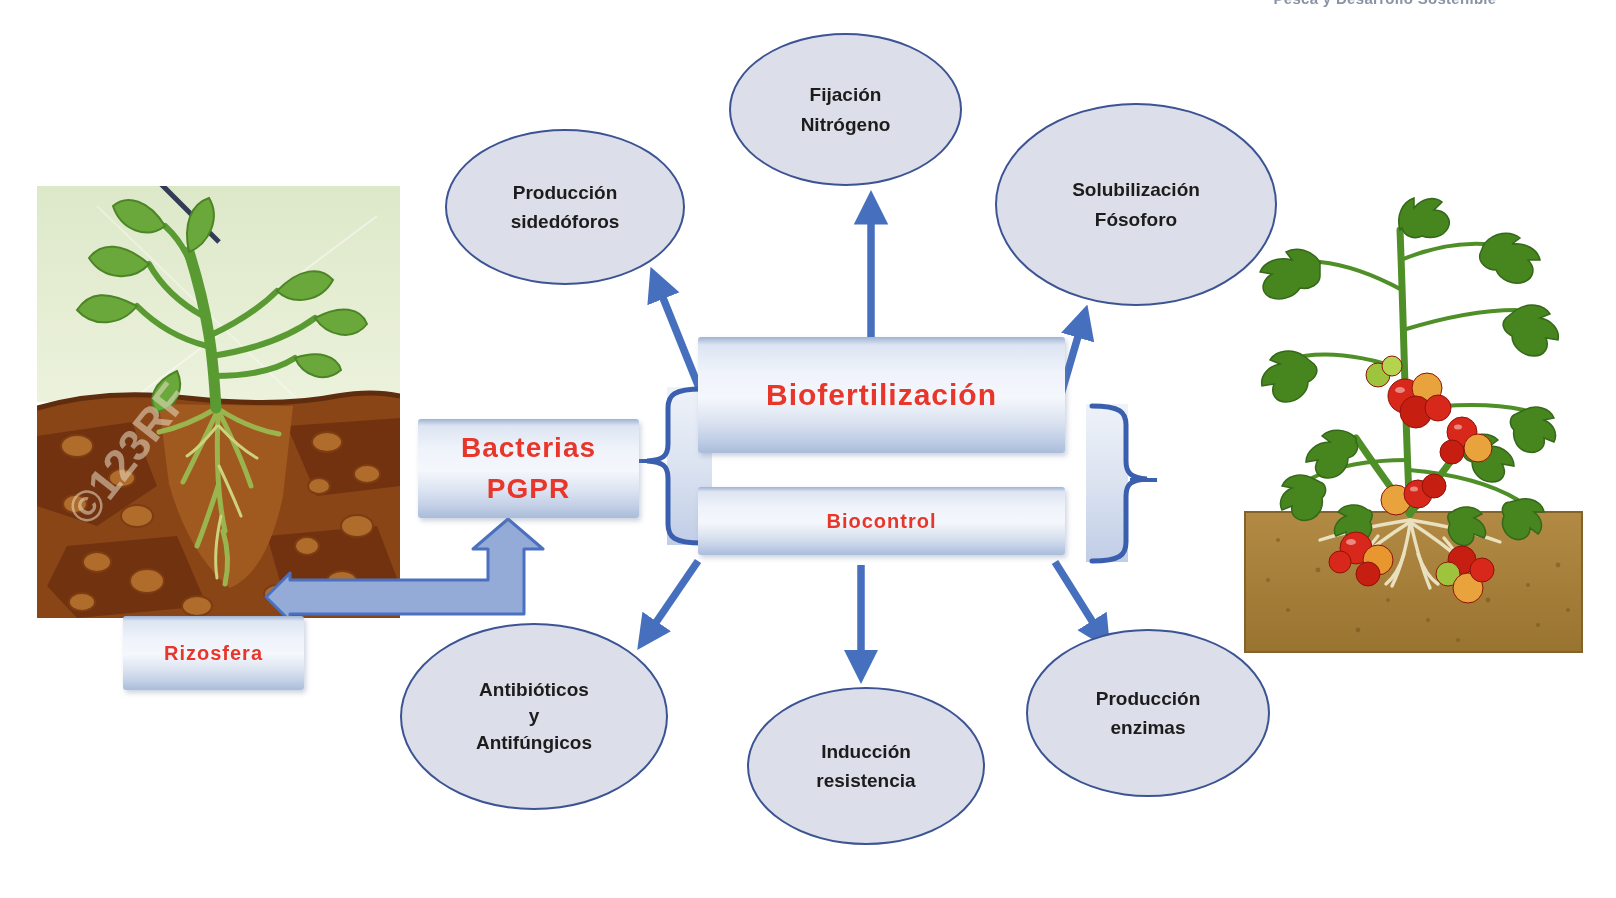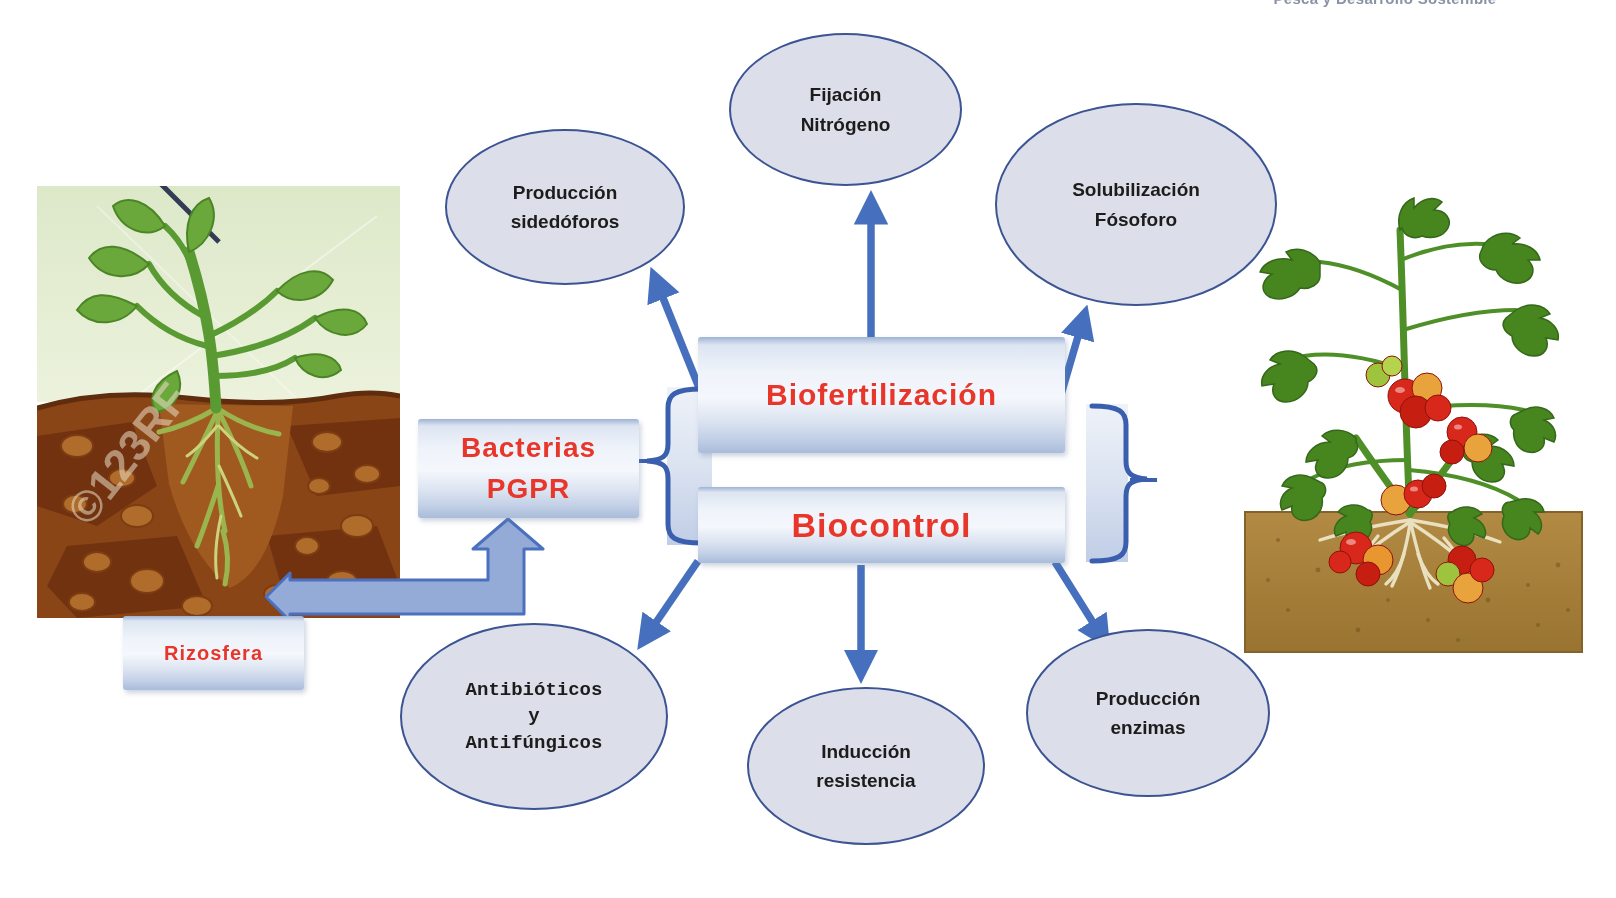--- a/index.html
+++ b/index.html
@@ -16,27 +16,27 @@
        color:#1c1c1c;font-weight:700;font-size:19px;line-height:1.55;white-space:pre-line;
        box-sizing:border-box;}
   
   .gbox{position:absolute;display:flex;align-items:center;justify-content:center;
        text-align:center;font-weight:700;color:#e8362b;white-space:pre-line;
        background:linear-gradient(180deg,#9fb3d4 0%,#dde5f2 7%,#eff3fa 30%,#f4f7fc 52%,
                   #dce4f1 72%,#c2cfe6 88%,#a9bcd9 100%);
        border-radius:3px;box-shadow:2px 3px 5px rgba(110,130,165,.35);
        letter-spacing:1px;box-sizing:border-box;}
   #node-biofertilizacion{left:698px;top:337px;width:367px;height:116px;font-size:30px;}
-  #node-biocontrol{left:698px;top:487px;width:367px;height:76px;font-size:34px;}
+  #node-biocontrol{left:698px;top:487px;width:367px;height:68px;font-size:20px;}
   #node-bacterias{left:398px;top:419px;width:221px;height:99px;font-size:28px;line-height:1.45;margin-left:20px;}
   #node-rizosfera{left:123px;top:616px;width:181px;height:74px;font-size:20px;}
   #node-fijacion{left:729px;top:33px;width:233px;height:153px;}
   #node-sideroforos{left:445px;top:129px;width:240px;height:156px;}
   #node-solubilizacion{left:995px;top:103px;width:282px;height:203px;}
-  #node-antibioticos{left:400px;top:623px;width:268px;height:187px;line-height:1.4;font-family:Liberation Mono, monospace;}
+  #node-antibioticos{left:400px;top:623px;width:268px;height:187px;line-height:1.4;}
   #node-induccion{left:747px;top:687px;width:238px;height:158px;}
   #node-enzimas{left:1026px;top:629px;width:244px;height:168px;}
   svg{display:block;}
   #overlay{position:absolute;left:0;top:0;pointer-events:none;}
 </style>
 </head>
 <body>
 
 <div id="header-clip">
   <span>Pesca y Desarrollo Sostenible</span>

